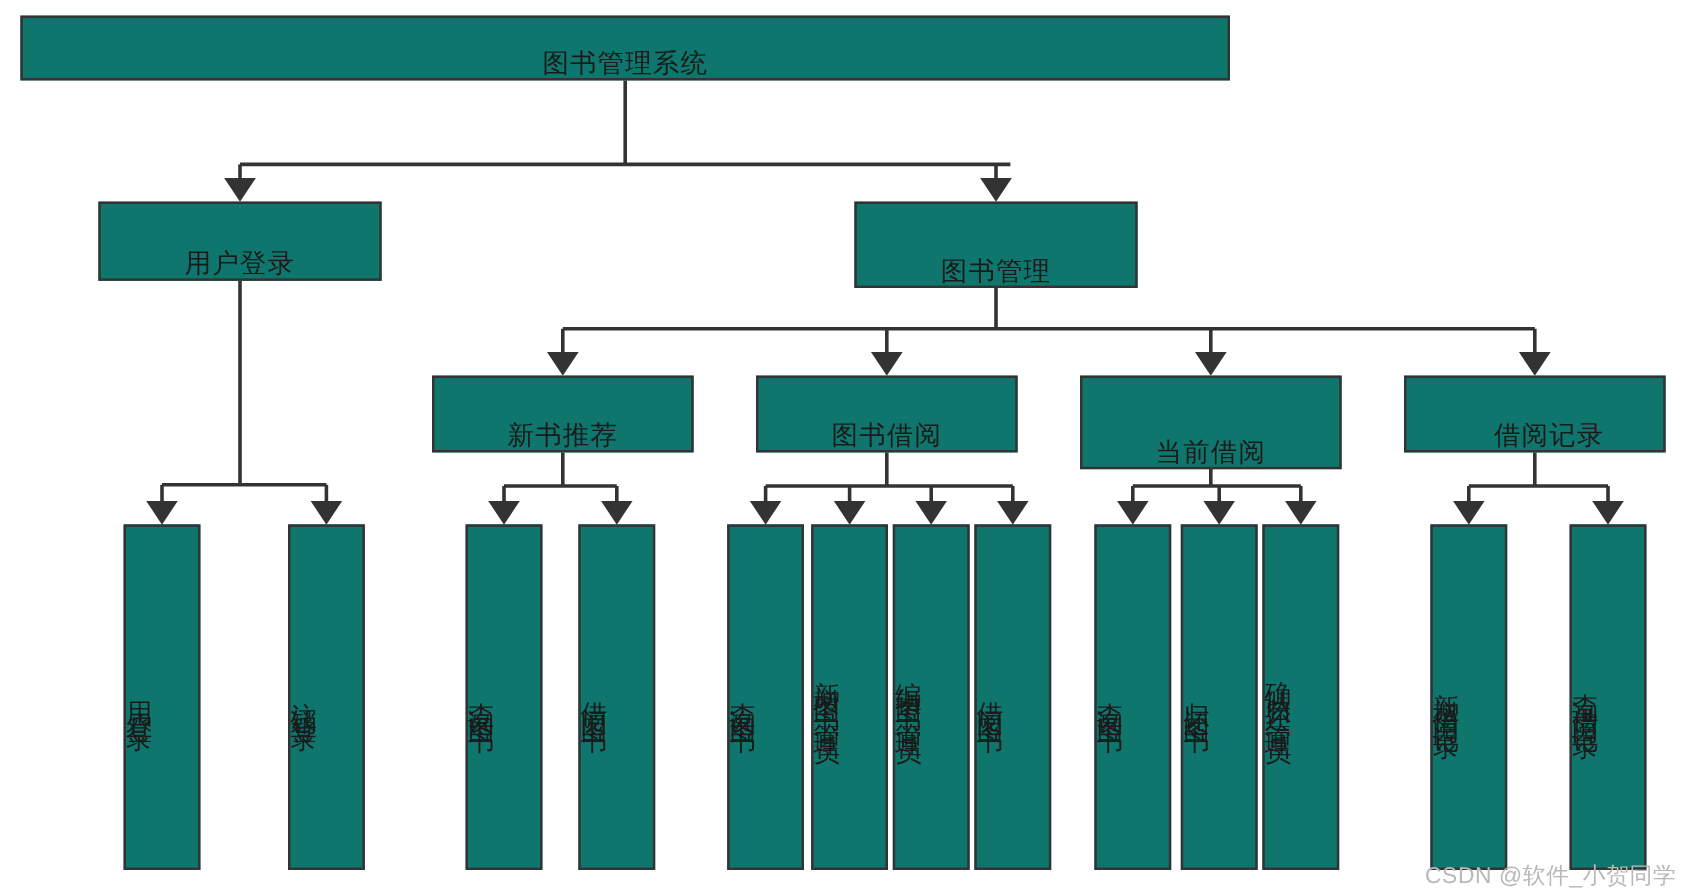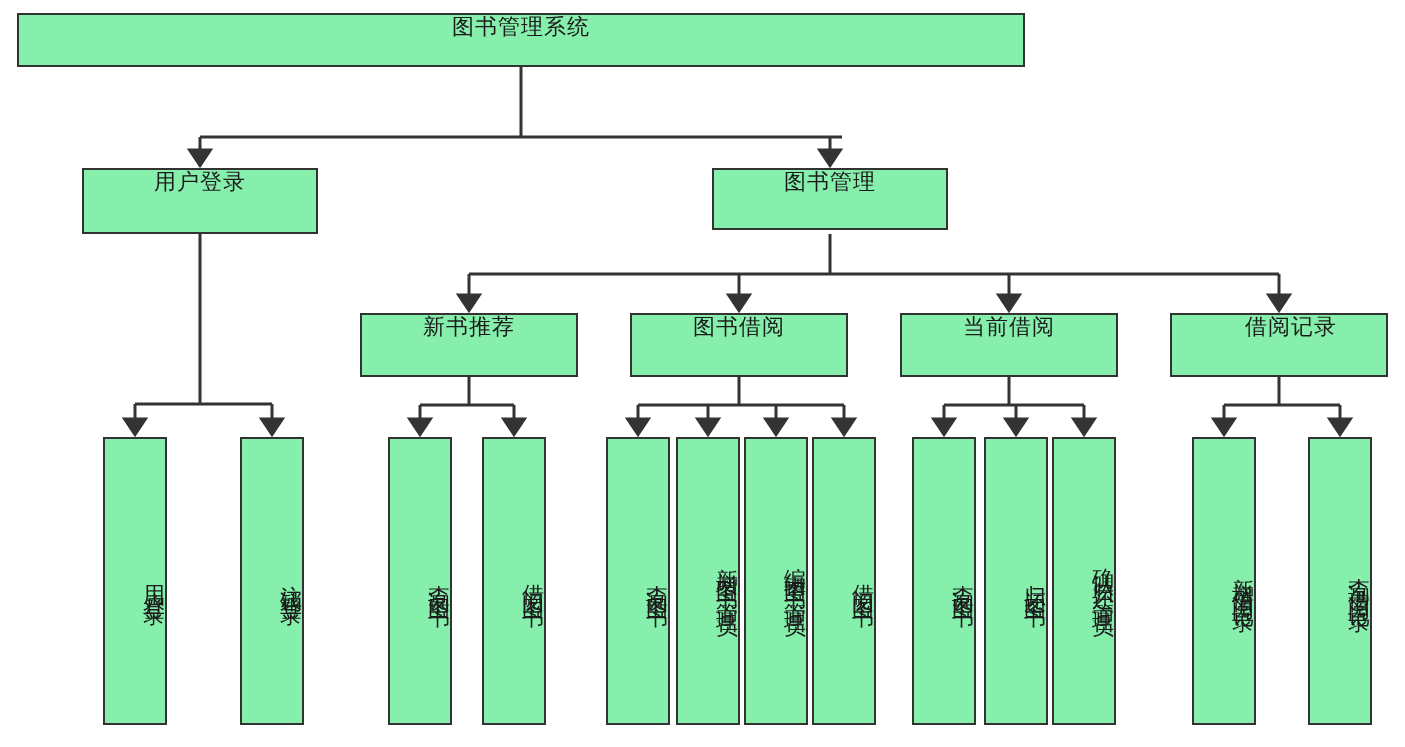--- a/index.html
+++ b/index.html
@@ -14,23 +14,23 @@
     position: relative;
     width: 1405px;
     height: 747px;
     background: #ffffff;
     overflow: hidden;
   }
   .node {
     position: absolute;
     box-sizing: border-box;
     border: 2px solid #333333;
-    background: #86efac;
+    background: #0f766e;
     display: flex;
-    align-items: flex-start;
+    align-items: flex-end;
     justify-content: center;
     color: #1a1a1a;
   }
   .node.horiz {
     font-size: 22px;
     letter-spacing: 1px;
     line-height: 1.1;
   }
   .node.root {
     font-size: 22px;
@@ -123,31 +123,31 @@
     </g>
   </svg>
 
   <div class="node horiz root" style="left:17px; top:13px; width:1008px; height:54px;">
     <span>图书管理系统</span>
   </div>
 
   <div class="node horiz" style="left:82px; top:168px; width:236px; height:66px;">
     <span>用户登录</span>
   </div>
-  <div class="node horiz" style="left:712px; top:168px; width:236px; height:62px;">
+  <div class="node horiz" style="left:712px; top:168px; width:236px; height:72px;">
     <span>图书管理</span>
   </div>
 
   <div class="node horiz" style="left:630px; top:313px; width:218px; height:64px;">
     <span>图书借阅</span>
   </div>
   <div class="node horiz" style="left:360px; top:313px; width:218px; height:64px;">
     <span>新书推荐</span>
   </div>
-  <div class="node horiz" style="left:900px; top:313px; width:218px; height:64px;">
+  <div class="node horiz" style="left:900px; top:313px; width:218px; height:78px;">
     <span>当前借阅</span>
   </div>
   <div class="node horiz" style="left:1170px; top:313px; width:218px; height:64px;padding-left:24px;">
     <span>借阅记录</span>
   </div>
 
   <div class="node vert" style="left:103px; top:437px; width:64px; height:288px;">
     <span class="vlabel">用户登录</span>
   </div>
   <div class="node vert" style="left:240px; top:437px; width:64px; height:288px;">
@@ -184,14 +184,15 @@
     <span class="vlabel">确认归还（管理员）</span>
   </div>
 
   <div class="node vert" style="left:1192px; top:437px; width:64px; height:288px;">
     <span class="vlabel">新增借阅记录</span>
   </div>
   <div class="node vert" style="left:1308px; top:437px; width:64px; height:288px;">
     <span class="vlabel">查询借阅记录</span>
   </div>
 
+  <div class="watermark">CSDN @软件_小贺同学</div>
 
 </div>
 
 </body></html>

